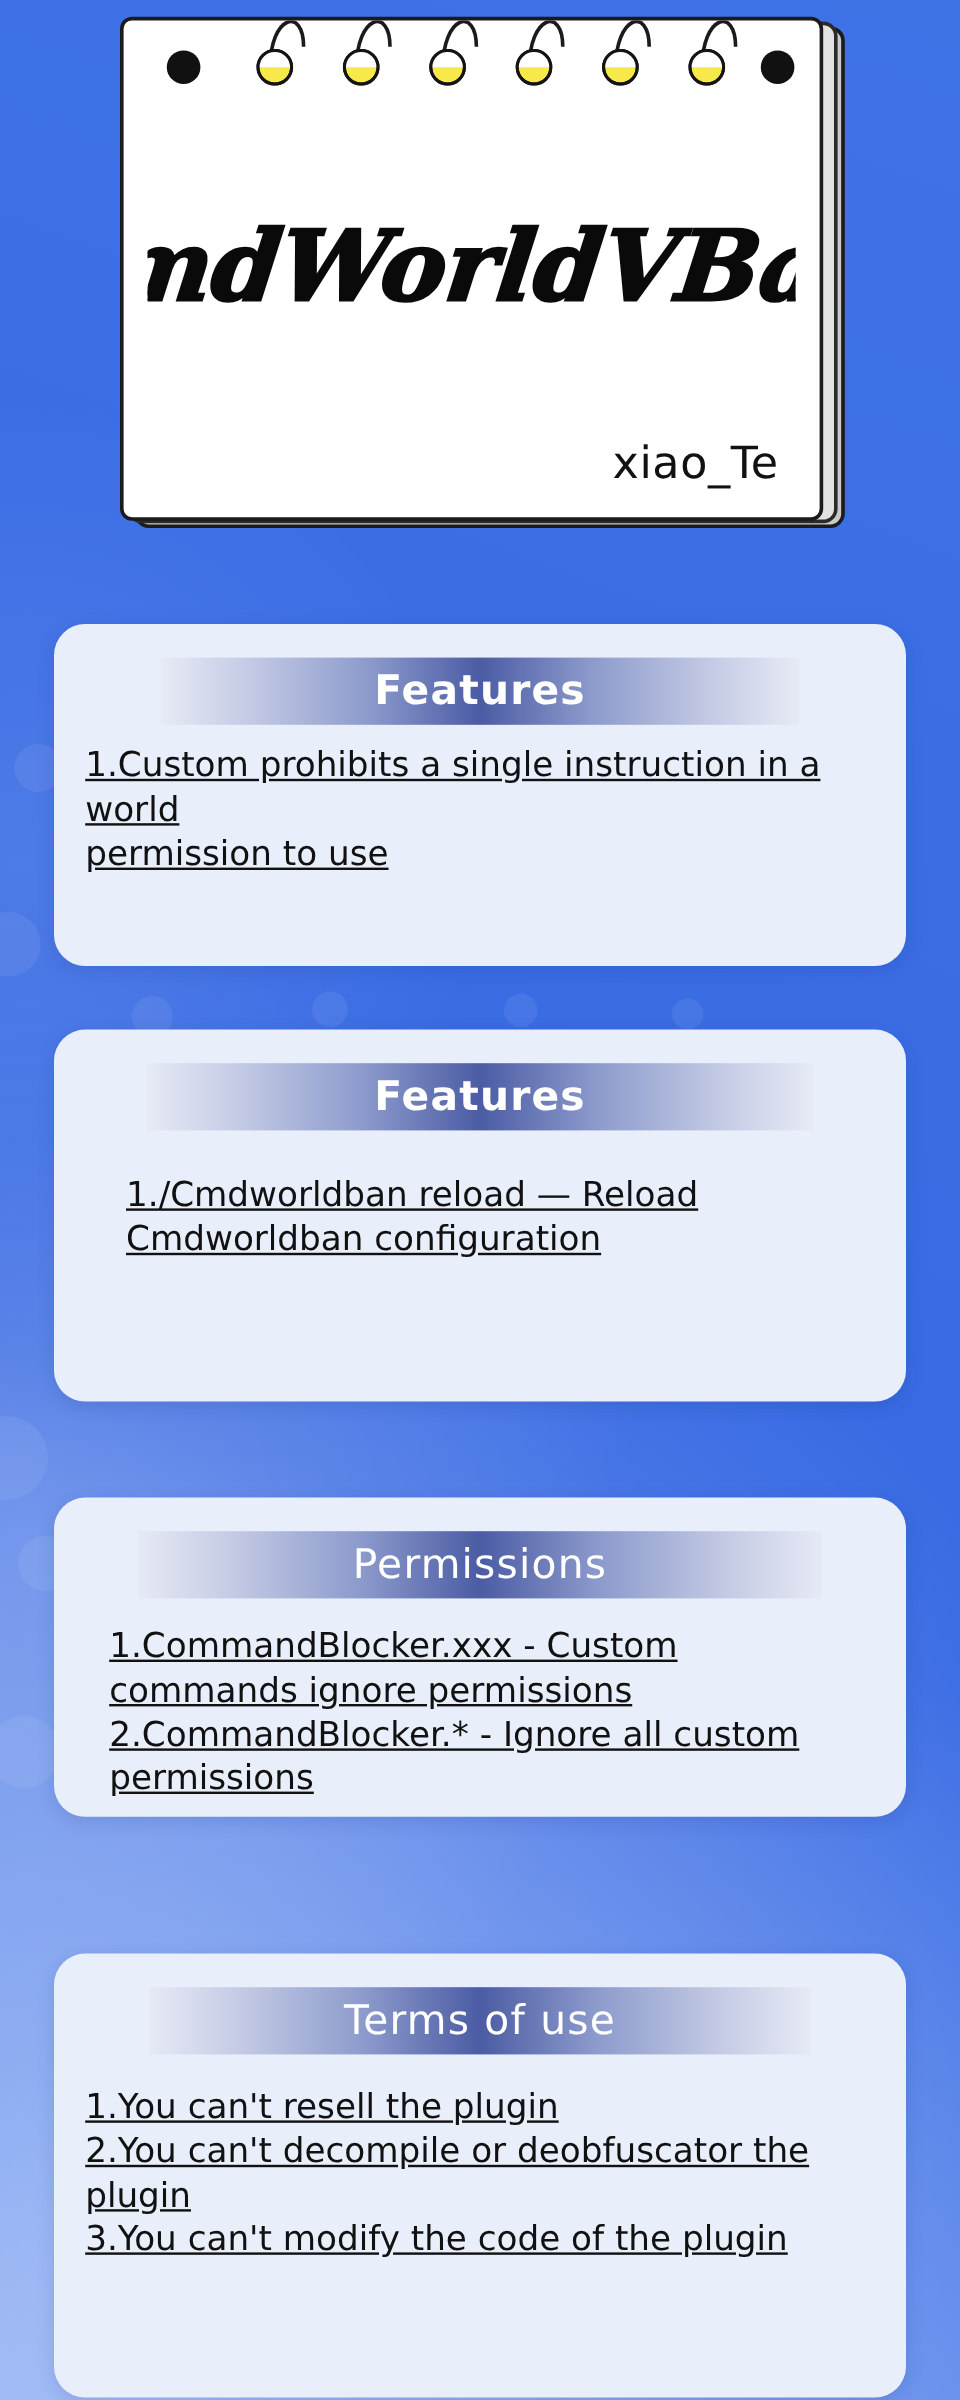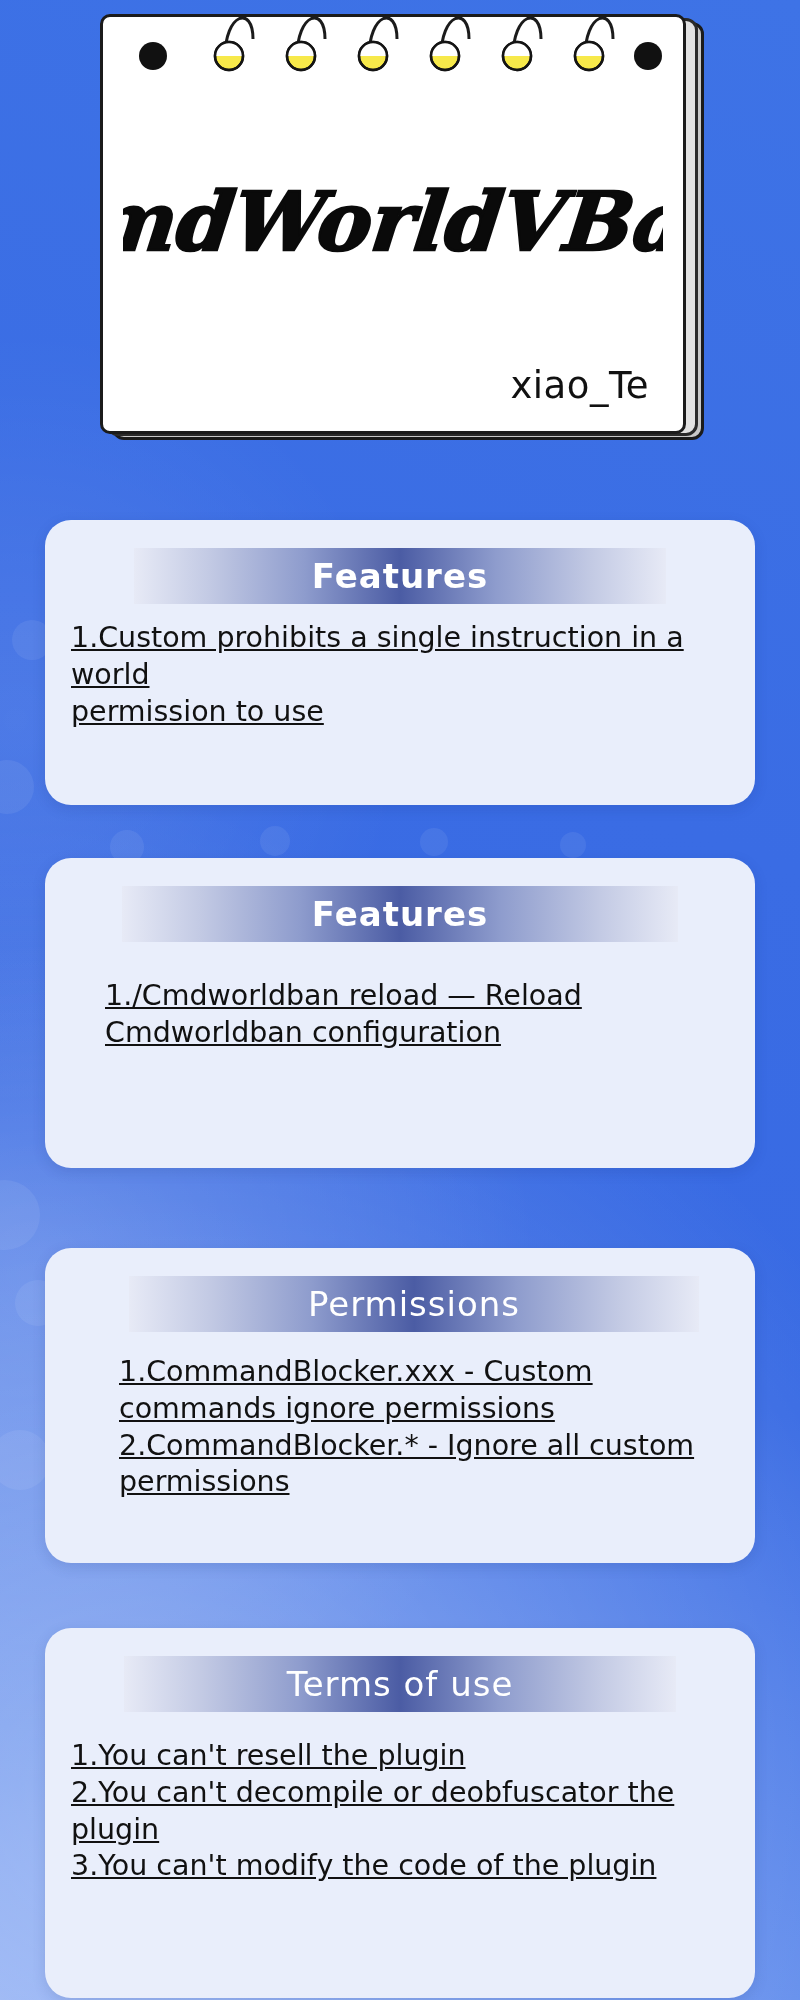--- a/index.html
+++ b/index.html
@@ -114,21 +114,21 @@
 
   
   #card-features    { top:520px; height:285px; }
   #card-features .card-banner { width:532px; }
   #card-features .card-body   { padding-top:16px; }
 
   #card-commands    { top:858px; height:310px; }
   #card-commands .card-banner { width:556px; }
   #card-commands .card-body   { padding-top:36px; padding-left:24px;margin-left:36px; }
 
-  #card-permissions { top:1248px; height:315px;padding-left:28px; }
+  #card-permissions { top:1248px; height:266px; }
   #card-permissions .card-banner { width:570px; }
   #card-permissions .card-body   { padding-top:22px; padding-left:22px;margin-left:24px; }
 
   #card-terms       { top:1628px; height:370px; }
   #card-terms .card-banner { width:552px; }
   #card-terms .card-body   { padding-top:26px; }
 </style>
 </head>
 <body>
 

